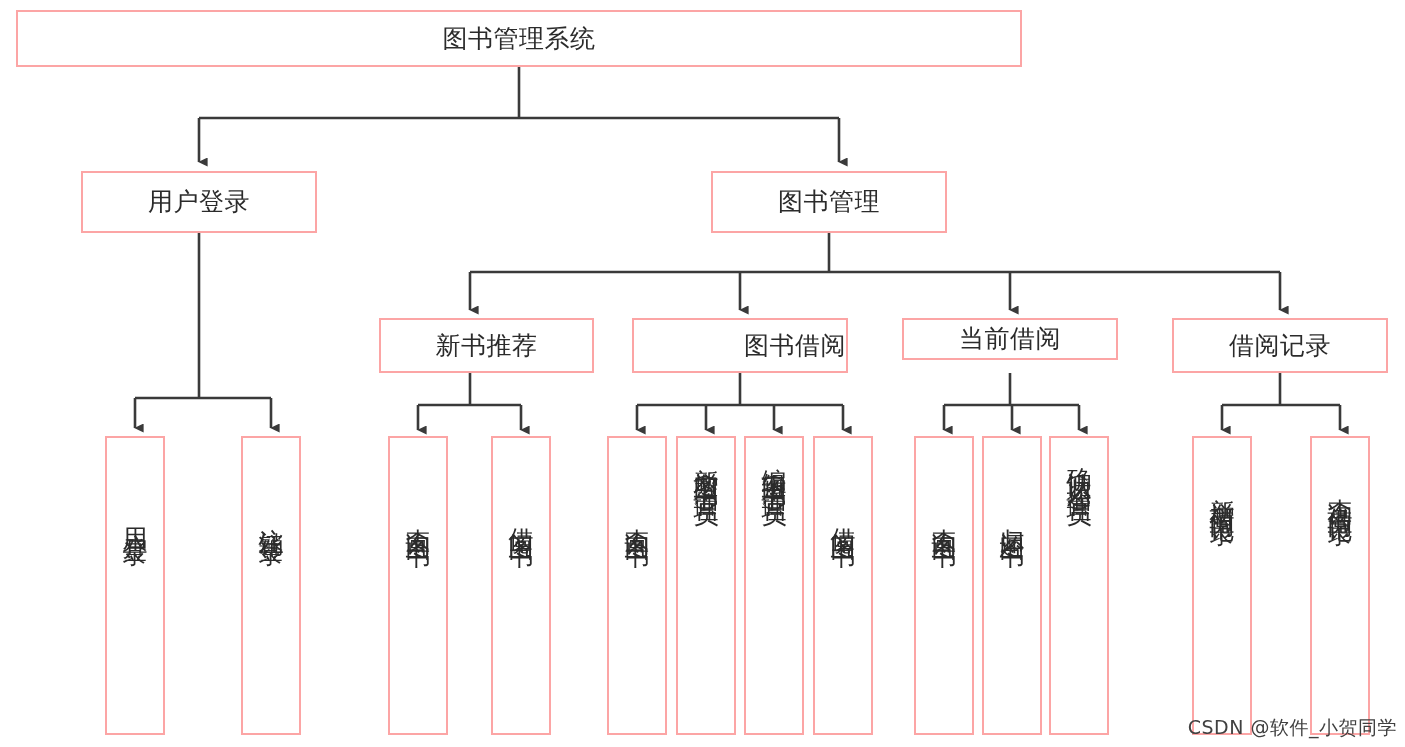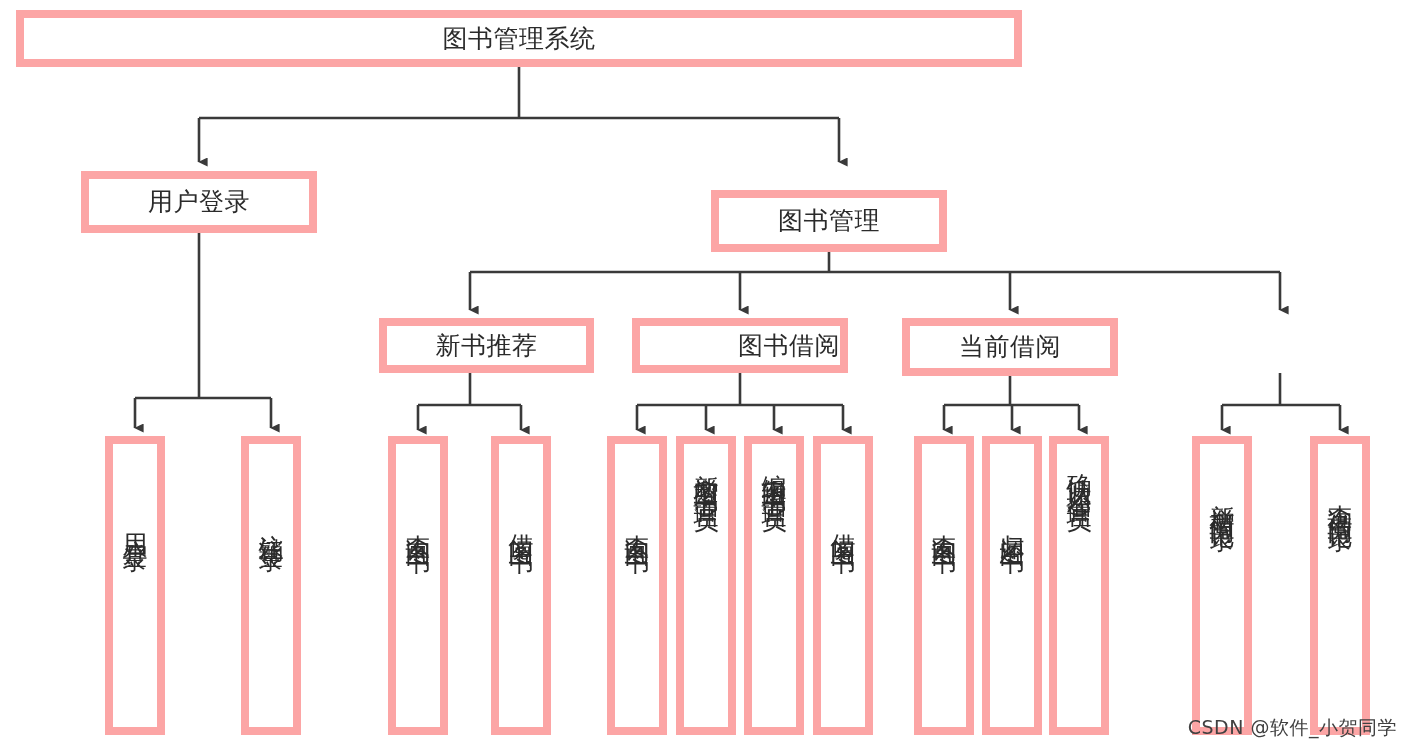--- a/index.html
+++ b/index.html
@@ -23,21 +23,21 @@
     left: 0;
     top: 0;
     width: 1405px;
     height: 747px;
     pointer-events: none;
   }
   .node {
     position: absolute;
     box-sizing: border-box;
     background: #ffffff;
-    border: 8px solid #fca5a5;
+    border: 2px solid #fca5a5;
     display: flex;
     align-items: center;
     justify-content: center;
     z-index: 2;
   }
   .node-label {
     color: #2b2b2b;
     letter-spacing: 0.5px;
     line-height: 1.18;
     text-align: center;
@@ -126,32 +126,35 @@
     </g>
   </svg>
 
   <div class="node horizontal" style="left:16px; top:10px; width:1006px; height:57px;">
     <span class="node-label">图书管理系统</span>
   </div>
 
   <div class="node horizontal" style="left:81px; top:171px; width:236px; height:62px;">
     <span class="node-label">用户登录</span>
   </div>
-  <div class="node horizontal" style="left:711px; top:171px; width:236px; height:62px;margin-top:19px;">
+  <div class="node horizontal" style="left:711px; top:171px; width:236px; height:62px;">
     <span class="node-label">图书管理</span>
   </div>
 
   <div class="node horizontal" style="left:379px; top:318px; width:215px; height:55px;">
     <span class="node-label">新书推荐</span>
   </div>
   <div class="node horizontal" style="left:632px; top:318px; width:216px; height:55px;justify-content:flex-end;">
     <span class="node-label">图书借阅</span>
   </div>
-  <div class="node horizontal" style="left:902px; top:318px; width:216px; height:58px;font-family:Liberation Serif, serif;">
+  <div class="node horizontal" style="left:902px; top:318px; width:216px; height:42px;font-family:Liberation Serif, serif;">
     <span class="node-label">当前借阅</span>
+  </div>
+  <div class="node horizontal" style="left:1172px; top:318px; width:216px; height:55px;">
+    <span class="node-label">借阅记录</span>
   </div>
 
   <div class="node vertical" style="left:105px; top:436px; width:60px; height:299px; padding-top:70px;">
     <span class="node-label">用户登录</span>
   </div>
   <div class="node vertical" style="left:241px; top:436px; width:60px; height:299px; padding-top:70px;">
     <span class="node-label">注销登录</span>
   </div>
 
   <div class="node vertical" style="left:388px; top:436px; width:60px; height:299px; padding-top:70px;">

